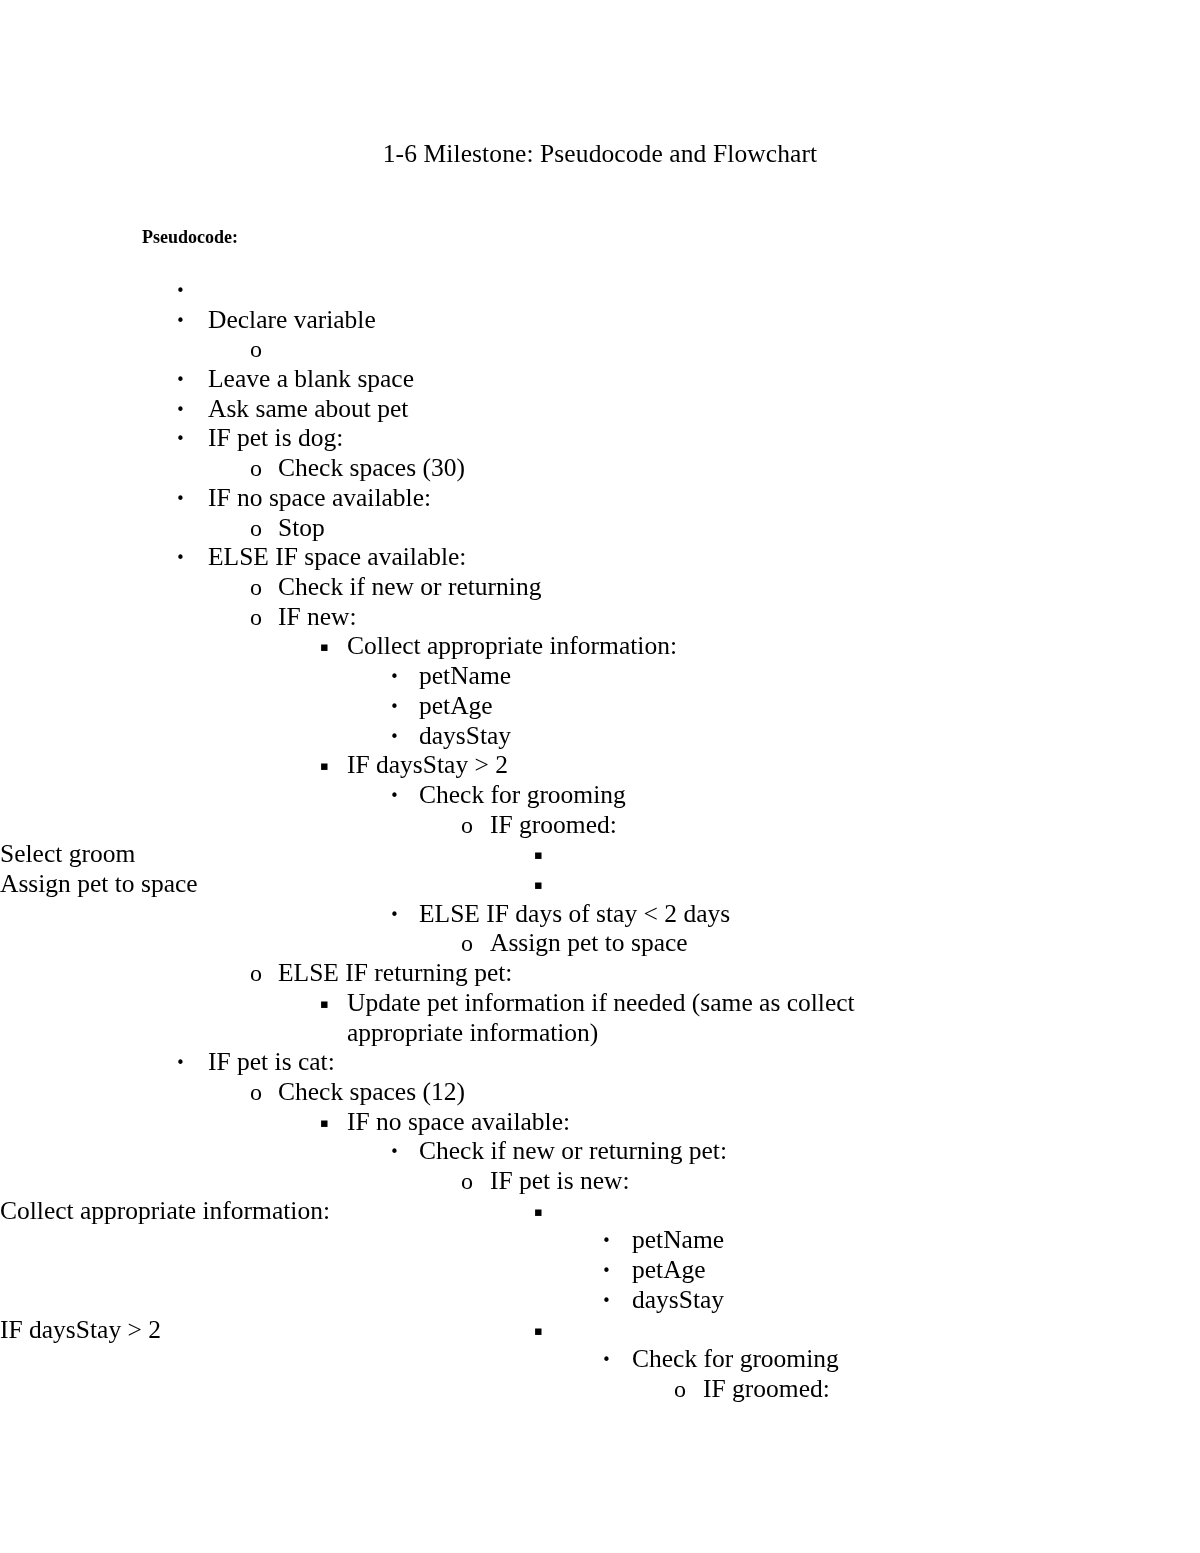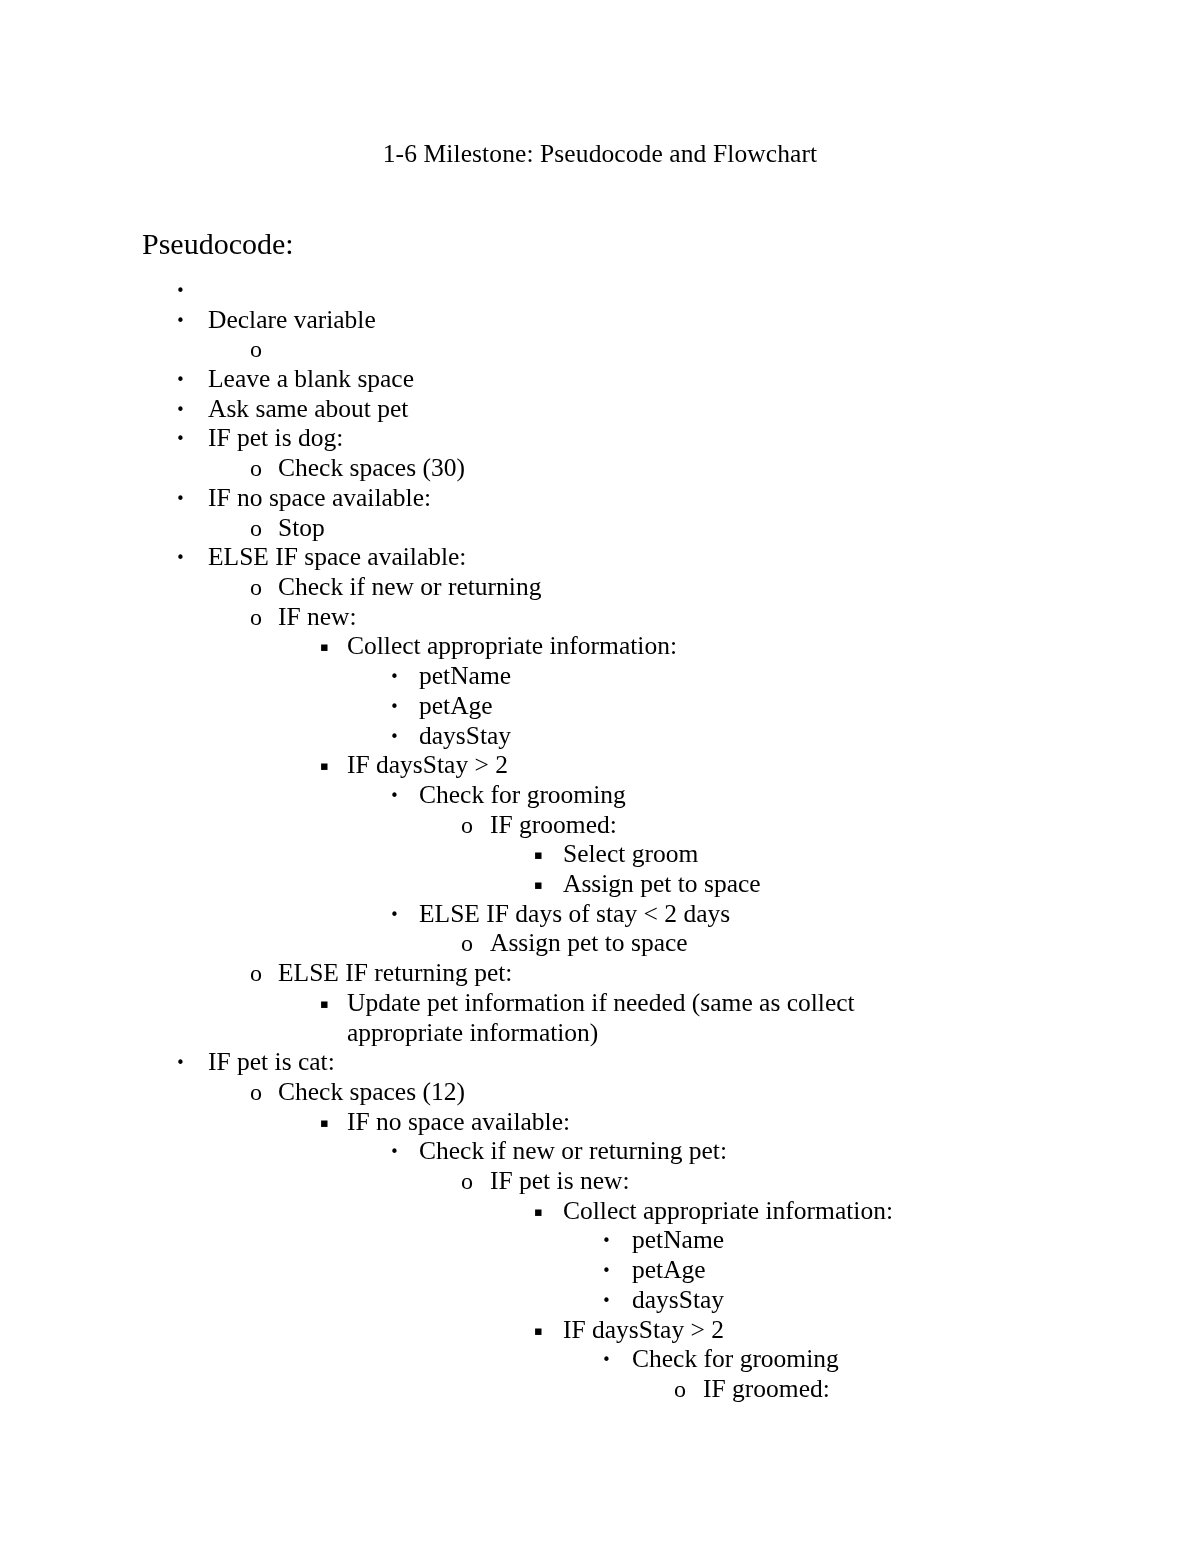--- a/index.html
+++ b/index.html
@@ -27,22 +27,23 @@
     text-align: center;
     font-size: 25.5px;
     line-height: 1.05;
     letter-spacing: 0.1px;
     white-space: nowrap;
   }
   .intro-label {
     position: absolute;
     top: 228px;
     left: 142px;
-    font-size: 30px;
+    font-size: 18px;
     line-height: 1.05;
+    font-weight: bold;
   }
   .outline {
     position: absolute;
     top: 275px;
     left: 0;
     width: 1200px;
   }
   .li {
     position: relative;
     font-size: 25.5px;
@@ -85,21 +86,21 @@
   .lv1 > .txt    { margin-left: 208px; }
   .lv2 > .marker { left: 250px; }
   .lv2 > .txt    { margin-left: 278px; }
   .lv3 > .marker { left: 320px; }
   .lv3 > .txt    { margin-left: 347px; }
   .lv4 > .marker { left: 390px; }
   .lv4 > .txt    { margin-left: 419px; }
   .lv5 > .marker { left: 461px; }
   .lv5 > .txt    { margin-left: 490px; }
   .lv6 > .marker { left: 534px; }
-  .lv6 > .txt    { margin-left: 563px; }
+  .lv6 > .txt    { }
   .lv7 > .marker { left: 602px; }
   .lv7 > .txt    { margin-left: 632px; }
   .lv8 > .marker { left: 674px; }
   .lv8 > .txt    { margin-left: 703px; }
   
   .wrap .txt { max-width: 590px; }
 </style>
 </head>
 <body>
 

